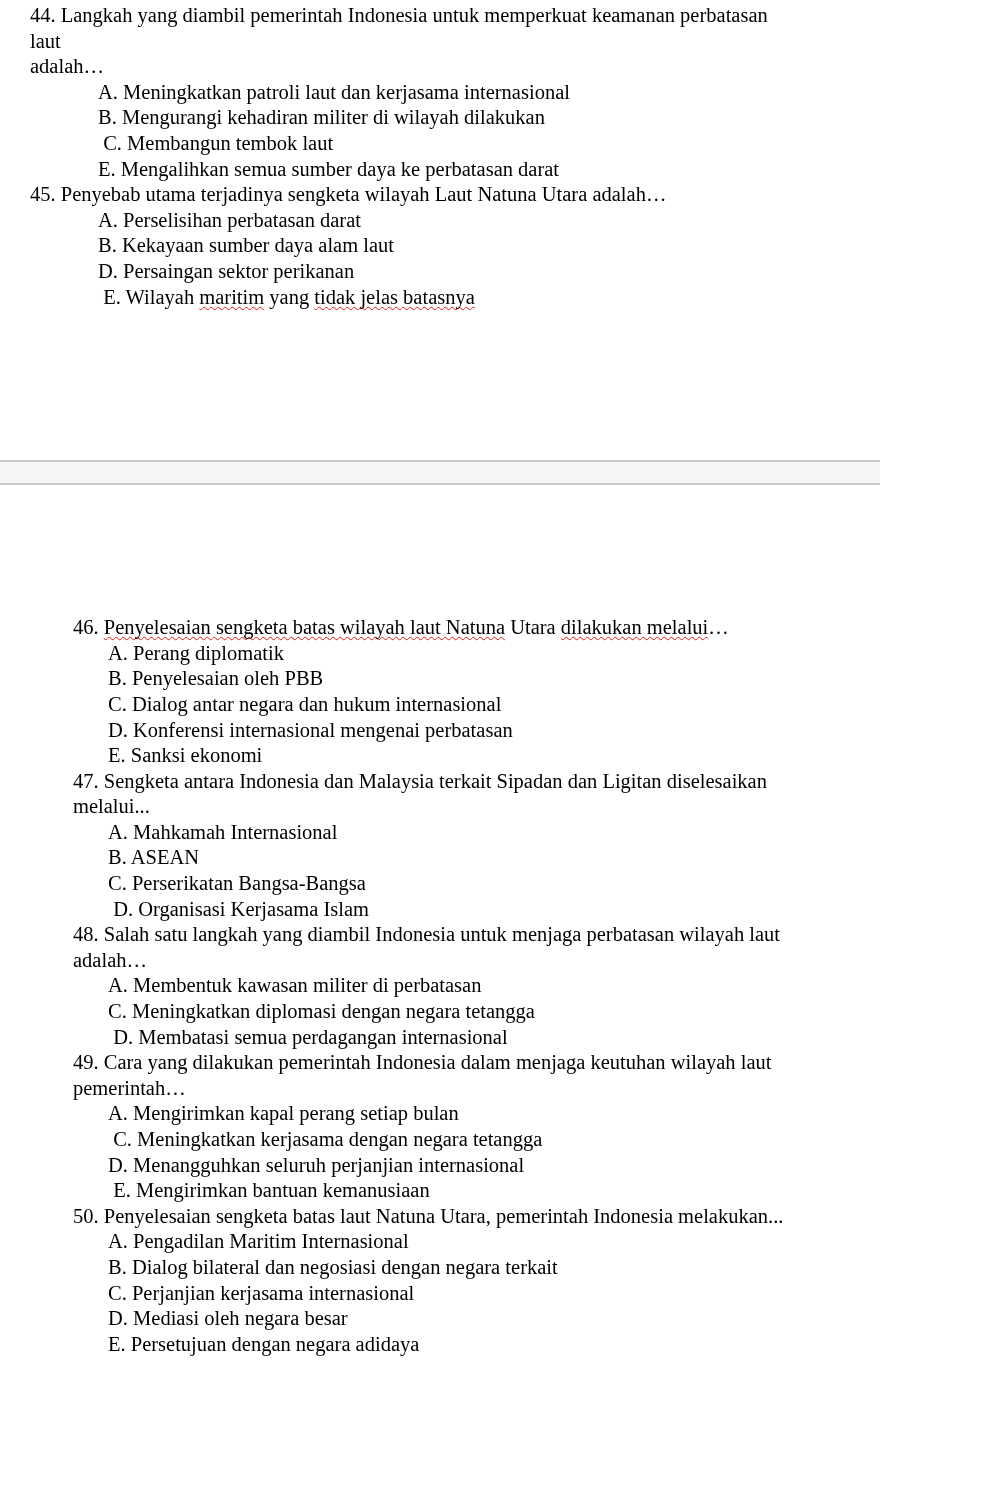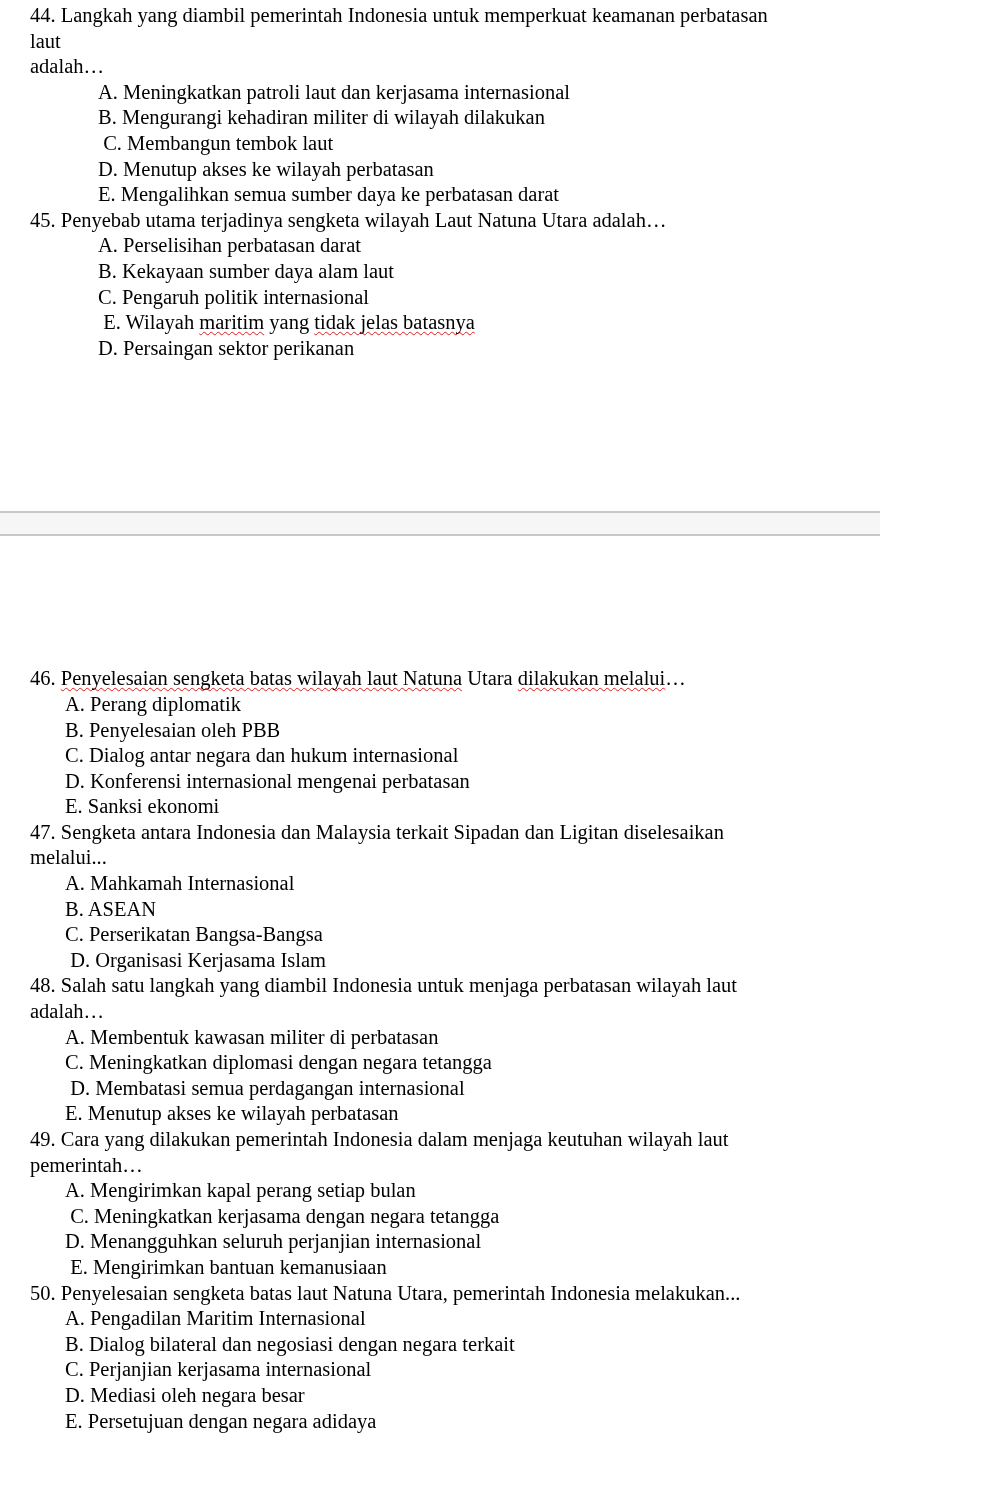--- a/index.html
+++ b/index.html
@@ -20,21 +20,21 @@
     width: 880px;
   }
 
   
   .page {
     position: relative;
     background: #ffffff;
     padding: 0;
   }
   .page-one  { padding-top: 3px;  padding-bottom: 0; }
-  .page-two  { padding-top: 0; }
+  .page-two  { padding-top: 0; padding-left: 43px; }
 
   
   .page-tail { height: 150px; }
   
   .page-head { height: 130px; }
 
   
   .page-break {
     width: 100%;
     height: 25px;
@@ -93,33 +93,31 @@
   <div class="page page-one">
     <div class="content">
 
       <div class="question">
         <div class="q-line q-text">44. Langkah yang diambil pemerintah Indonesia untuk memperkuat keamanan perbatasan laut</div>
         <div class="q-line q-text">adalah…</div>
         <div class="opts-a">
           <div class="opt-line">A. Meningkatkan patroli laut dan kerjasama internasional</div>
           <div class="opt-line">B. Mengurangi kehadiran militer di wilayah dilakukan</div>
           <div class="opt-line"> C. Membangun tembok laut</div>
-          <div class="opt-line">D. Menutup akses ke wilayah perbatasan</div>
           <div class="opt-line">E. Mengalihkan semua sumber daya ke perbatasan darat</div>
         </div>
       </div>
 
       <div class="question">
         <div class="q-line q-text">45. Penyebab utama terjadinya sengketa wilayah Laut Natuna Utara adalah…</div>
         <div class="opts-a">
           <div class="opt-line">A. Perselisihan perbatasan darat</div>
           <div class="opt-line">B. Kekayaan sumber daya alam laut</div>
-          <div class="opt-line">C. Pengaruh politik internasional</div>
+          <div class="opt-line">D. Persaingan sektor perikanan</div>
           <div class="opt-line"><span> E. Wilayah </span><span class="sp">maritim</span><span> yang </span><span class="sp">tidak jelas batasnya</span></div>
-          <div class="opt-line">D. Persaingan sektor perikanan</div>
         </div>
       </div>
 
     </div>
     <div class="page-tail"></div>
   </div>
 
   <div class="page-break"></div>
 
   <div class="page page-two">
@@ -146,21 +144,20 @@
           <div class="opt-line"> D. Organisasi Kerjasama Islam</div>
         </div>
       </div>
 
       <div class="question">
         <div class="q-line q-text">48. Salah satu langkah yang diambil Indonesia untuk menjaga perbatasan wilayah laut adalah…</div>
         <div class="opts-b">
           <div class="opt-line">A. Membentuk kawasan militer di perbatasan</div>
           <div class="opt-line">C. Meningkatkan diplomasi dengan negara tetangga</div>
           <div class="opt-line"> D. Membatasi semua perdagangan internasional</div>
-          <div class="opt-line">E. Menutup akses ke wilayah perbatasan</div>
         </div>
       </div>
 
       <div class="question">
         <div class="q-line q-text">49. Cara yang dilakukan pemerintah Indonesia dalam menjaga keutuhan wilayah laut</div>
         <div class="q-line q-text">pemerintah…</div>
         <div class="opts-b">
           <div class="opt-line">A. Mengirimkan kapal perang setiap bulan</div>
           <div class="opt-line"> C. Meningkatkan kerjasama dengan negara tetangga</div>
           <div class="opt-line">D. Menangguhkan seluruh perjanjian internasional</div>

